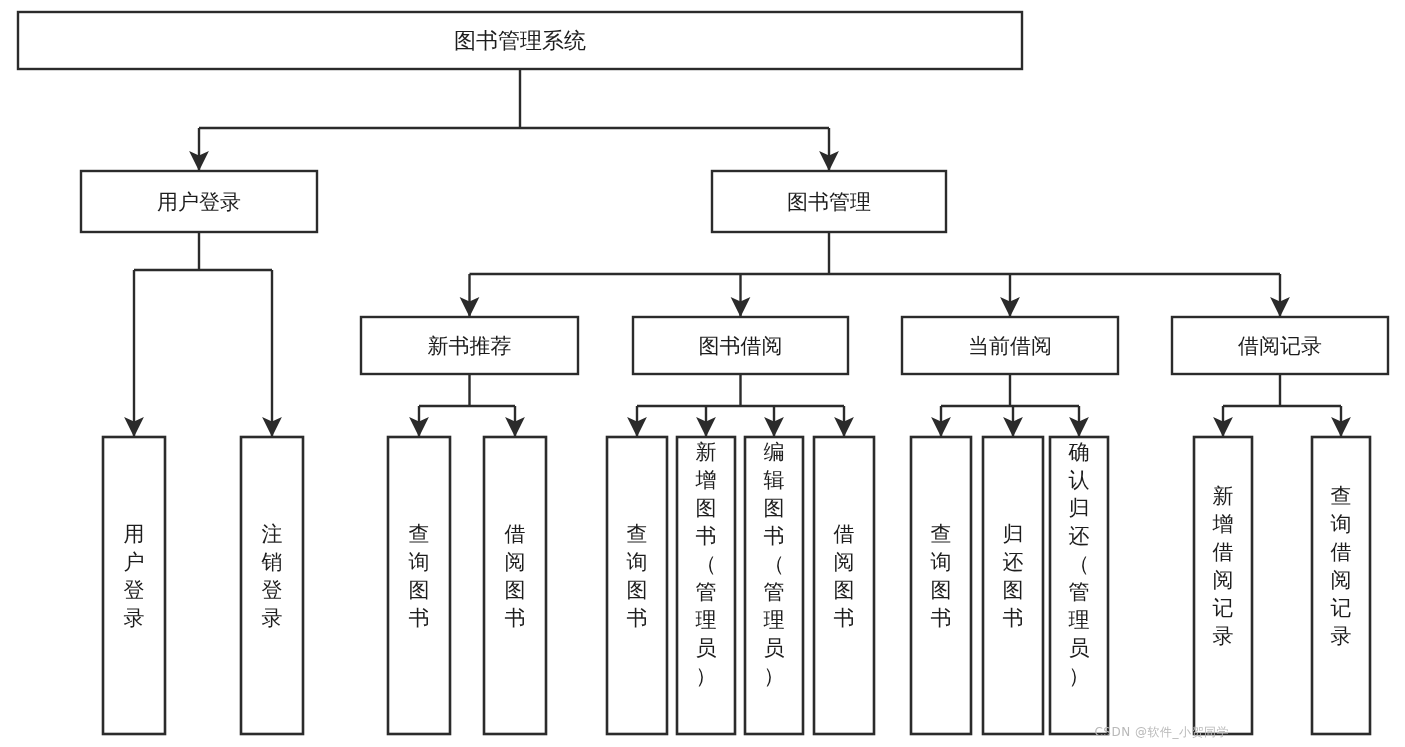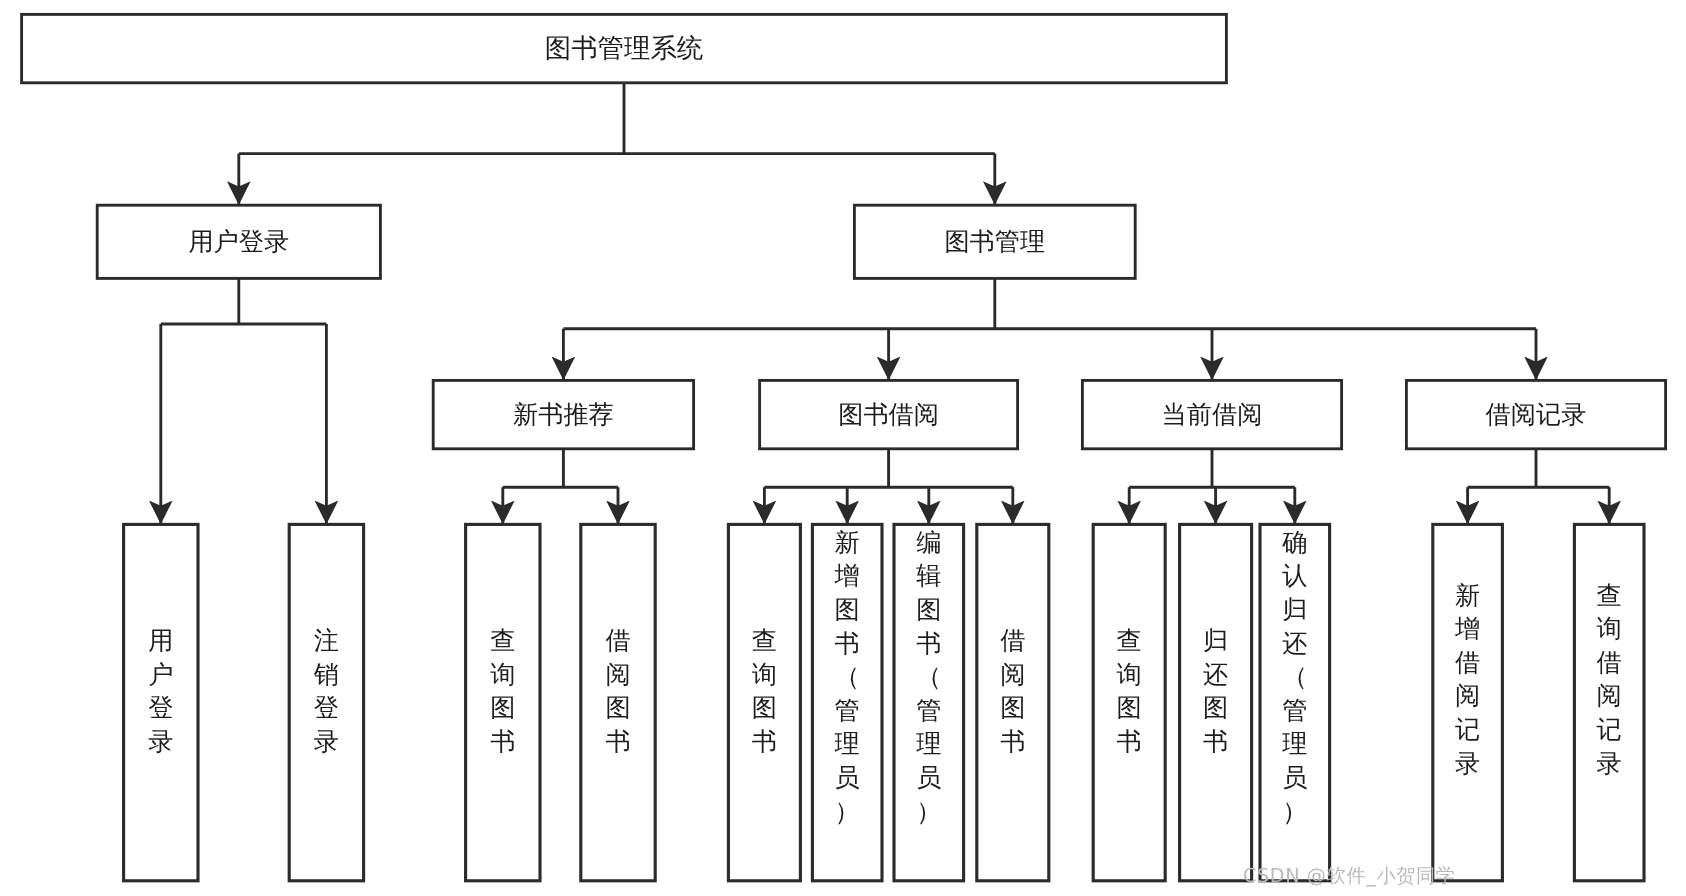--- a/index.html
+++ b/index.html
@@ -53,24 +53,24 @@
   .connector {
     stroke: #2b2b2b;
     stroke-width: 2.4;
     fill: none;
   }
   .arrowhead {
     fill: #2b2b2b;
   }
   .watermark {
     position: absolute;
-    right: 16px;
+    right: 0;
     bottom: 6px;
     font-family: "DejaVu Sans", "Liberation Sans", sans-serif;
-    font-size: 16px;
+    font-size: 12px;
     color: #b9b9b9;
     letter-spacing: 0.5px;
     white-space: nowrap;
     user-select: none;
   }
 </style>
 </head>
 <body>
 
 <div id="diagram-root">

